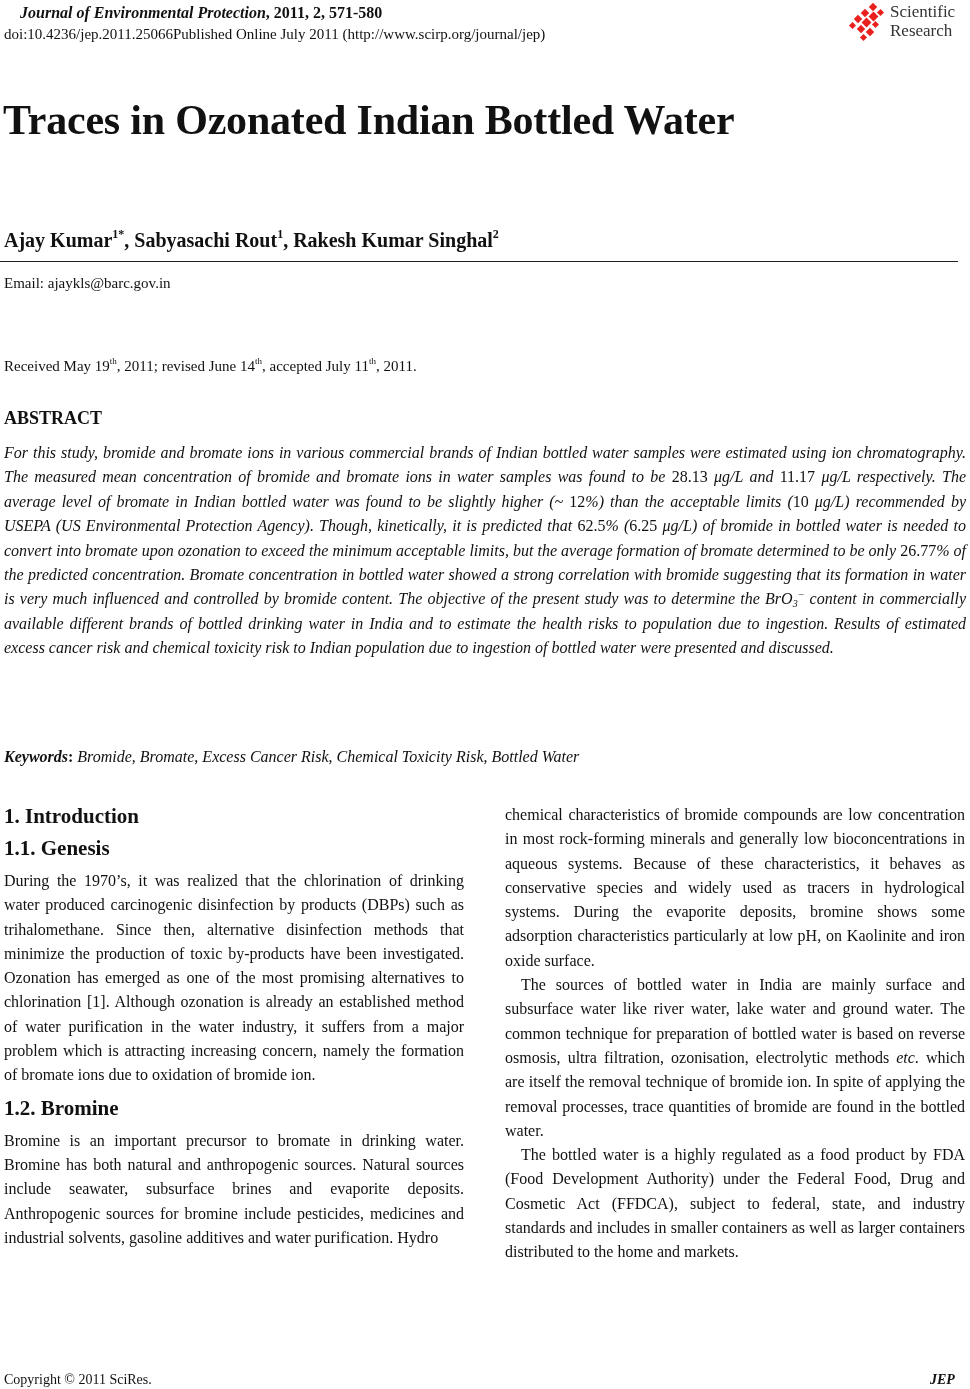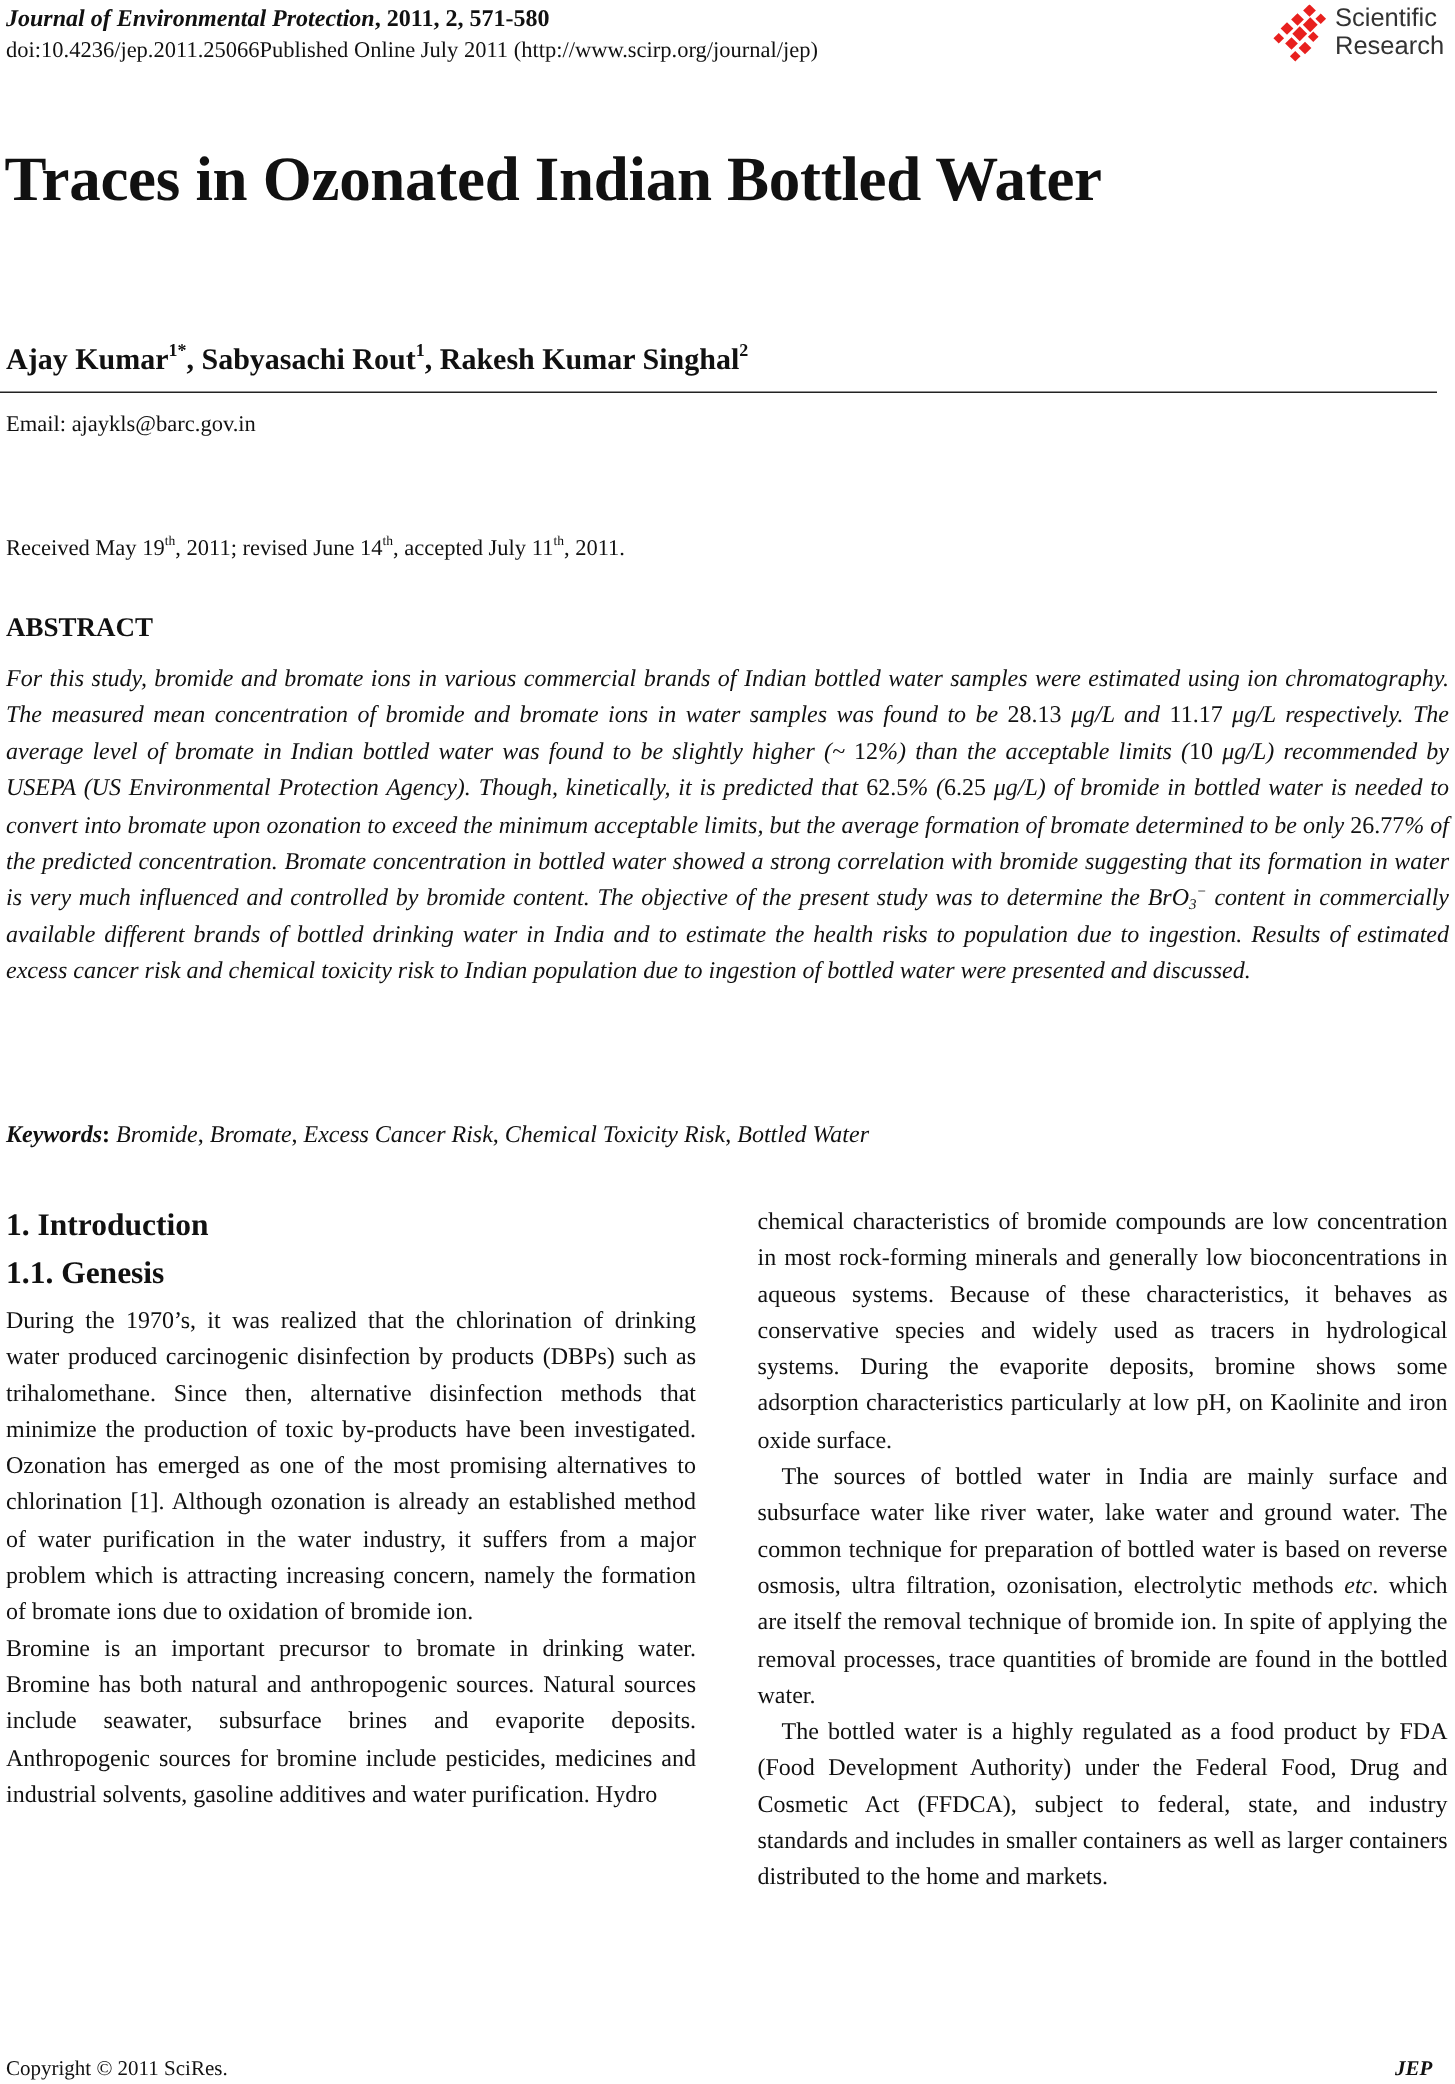--- a/index.html
+++ b/index.html
@@ -1,22 +1,22 @@
 <!DOCTYPE html>
 <html><head>
 <meta charset="utf-8">
 <style>
   html, body { margin:0; padding:0; background:#ffffff; }
   body { width:970px; height:1389px; position:relative; overflow:hidden; color:#111; font-family:"Liberation Serif","DejaVu Serif",serif; }
   .abs { position:absolute; }
-  .hdr-journal { left:4px; top:3px; font-size:16px; font-weight:bold; line-height:20px; white-space:nowrap; }
+  .hdr-journal { left:20px; top:3px; font-size:16px; font-weight:bold; line-height:20px; white-space:nowrap; }
   .hdr-journal i { font-style:italic; }
   .hdr-doi { left:4px; top:24px; font-size:15px; line-height:20px; white-space:nowrap; }
   .logo { left:848px; top:2px; width:122px; height:42px; }
-  .logo-text { position:absolute; left:42px; top:0; font-family:Liberation Sans, sans-serif; font-size:17px; line-height:19px; color:#333; }
+  .logo-text { position:absolute; left:42px; top:0; font-family:Liberation Serif, serif; font-size:17px; line-height:19px; color:#333; }
   .title { left:3px; top:94px; font-size:42px; font-weight:bold; line-height:52px; letter-spacing:-0.2px; }
   .title sub { font-size:24px; vertical-align:-6px; line-height:0; }
   .title sup { font-size:24px; vertical-align:22px; line-height:0; }
   .authors { left:4px; top:227px; font-size:20px; font-weight:bold; line-height:26px; white-space:nowrap; }
   .authors sup { font-size:12px; vertical-align:9px; line-height:0; }
   .rule { left:0; top:261px; width:958px; height:1px; background:#222; }
   .affil { left:4px; top:272px; width:950px; font-size:15px; line-height:22px; }
   .affil sup { font-size:9px; vertical-align:7px; line-height:0; }
   .received { left:4px; top:355px; font-size:15px; line-height:22px; white-space:nowrap; }
   .received sup { font-size:9px; vertical-align:7px; line-height:0; }
@@ -88,20 +88,21 @@
 <div class="abs abstract">
   <p><span>For this study, bromide and bromate ions in various commercial brands of Indian bottled water samples were estimated using ion chromatography. The measured mean concentration of bromide and bromate ions in water samples was found to be </span><span class="up">28.13</span><span> μg/L and </span><span class="up">11.17</span><span> μg/L respectively. The average level of bromate in Indian bottled water was found to be slightly higher (~ </span><span class="up">12</span><span>%) than the acceptable limits (</span><span class="up">10</span><span> μg/L) recommended by USEPA (US Environmental Protection Agency). Though, kinetically, it is predicted that </span><span class="up">62.5</span><span>% (</span><span class="up">6.25</span><span> μg/L) of bromide in bottled water is needed to convert into bromate upon ozonation to exceed the minimum acceptable limits, but the average formation of bromate determined to be only </span><span class="up">26.77</span><span>% of the predicted concentration. Bromate concentration in bottled water showed a strong correlation with bromide suggesting that its formation in water is very much influenced and controlled by bromide content. The objective of the present study was to determine the BrO</span><sub>3</sub><sup>−</sup><span> content in commercially available different brands of bottled drinking water in India and to estimate the health risks to population due to ingestion. Results of estimated excess cancer risk and chemical toxicity risk to Indian population due to ingestion of bottled water were presented and discussed.</span></p>
 </div>
 
 <div class="abs keywords"><b>Keywords</b><b class="sep">: </b><span>Bromide</span><span class="sep">, </span><span>Bromate</span><span class="sep">, </span><span>Excess Cancer Risk</span><span class="sep">, </span><span>Chemical Toxicity Risk</span><span class="sep">, </span><span>Bottled Water</span></div>
 
 <div class="abs col col-left">
   <div class="h1">1. Introduction</div>
   <div class="h2">1.1. Genesis</div>
   <p class="para">During the 1970’s, it was realized that the chlorination of drinking water produced carcinogenic disinfection by products (DBPs) such as trihalomethane. Since then, alternative disinfection methods that minimize the production of toxic by-products have been investigated. Ozonation has emerged as one of the most promising alternatives to chlorination [1]. Although ozonation is already an established method of water purification in the water industry, it suffers from a major problem which is attracting increasing concern, namely the formation of bromate ions due to oxidation of bromide ion.</p>
+  <div class="h2">1.2. Bromine</div>
   <p class="para">Bromine is an important precursor to bromate in drinking water. Bromine has both natural and anthropogenic sources. Natural sources include seawater, subsurface brines and evaporite deposits. Anthropogenic sources for bromine include pesticides, medicines and industrial solvents, gasoline additives and water purification. Hydro</p>
 </div>
 
 <div class="abs col col-right">
   <p class="para">chemical characteristics of bromide compounds are low concentration in most rock-forming minerals and generally low bioconcentrations in aqueous systems. Because of these characteristics, it behaves as conservative species and widely used as tracers in hydrological systems. During the evaporite deposits, bromine shows some adsorption characteristics particularly at low pH, on Kaolinite and iron oxide surface.</p>
   <p class="para indent"><span>The sources of bottled water in India are mainly surface and subsurface water like river water, lake water and ground water. The common technique for preparation of bottled water is based on reverse osmosis, ultra filtration, ozonisation, electrolytic methods </span><i>etc</i><span>. which are itself the removal technique of bromide ion. In spite of applying the removal processes, trace quantities of bromide are found in the bottled water.</span></p>
   <p class="para indent">The bottled water is a highly regulated as a food product by FDA (Food Development Authority) under the Federal Food, Drug and Cosmetic Act (FFDCA), subject to federal, state, and industry standards and includes in smaller containers as well as larger containers distributed to the home and markets.</p>
 </div>
 
 <div class="abs footer-left">Copyright © 2011 SciRes.</div>

